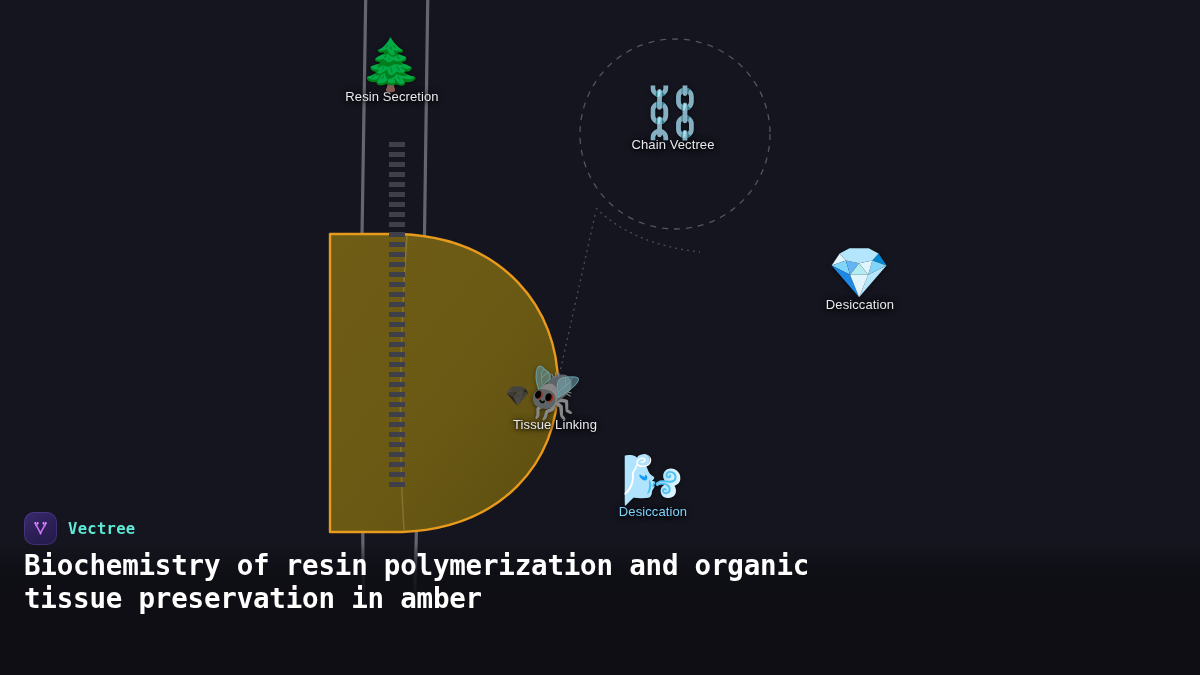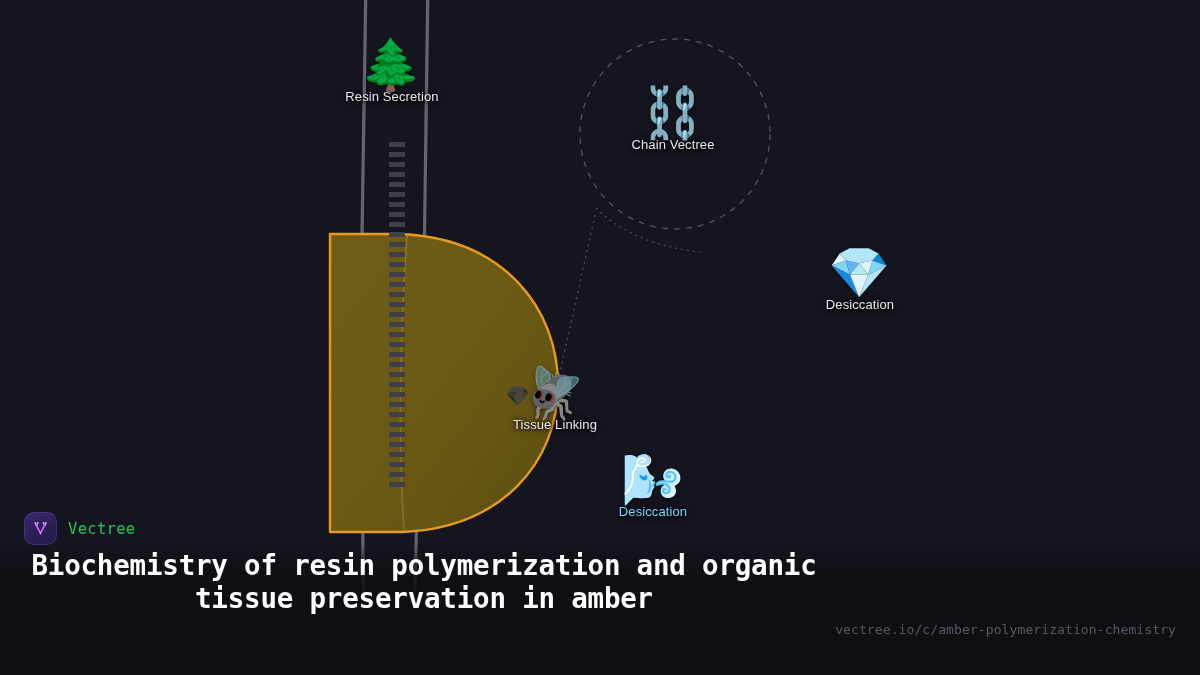--- a/index.html
+++ b/index.html
@@ -116,38 +116,37 @@
     background: linear-gradient(150deg, #3a2a6e 0%, #2b1f55 55%, #241a49 100%);
     display: flex;
     align-items: center;
     justify-content: center;
     box-shadow: 0 0 0 1px rgba(150,110,235,.22) inset;
     flex: 0 0 auto;
   }
   #brand-name {
     font-family: "DejaVu Sans Mono", monospace;
     font-size: 15.5px;
-    font-weight: normal;
-    color: #22c55e;
+    font-weight: bold;
+    color: #5eead4;
     letter-spacing: .3px;
   }
 
   #page-title {
     position: absolute;
     left: 24px;
     top: 549px;
     width: 800px;
     font-family: "DejaVu Sans Mono", monospace;
     font-size: 27.5px;
     font-weight: bold;
     line-height: 33px;
     color: #ffffff;
     letter-spacing: -0.2px;
     z-index: 50;
-    text-align: center;
   }
 
   #site-url {
     position: absolute;
     right: 24px;
     top: 622px;
     font-family: "DejaVu Sans Mono", monospace;
     font-size: 13px;
     color: #585863;
     letter-spacing: .1px;
@@ -239,15 +238,14 @@
           <circle cx="18.1" cy="5.6" r="1.15"></circle>
           <circle cx="12" cy="17.6" r="1.0"></circle>
         </g>
       </svg>
     </div>
     <span id="brand-name">Vectree</span>
   </div>
 
   <div id="page-title">Biochemistry of resin polymerization and organic tissue preservation in amber</div>
 
-  <div id="site-url">vectree.io/c/amber-polymerization-chemistry</div>
 
 </div>
 
 </body></html>

